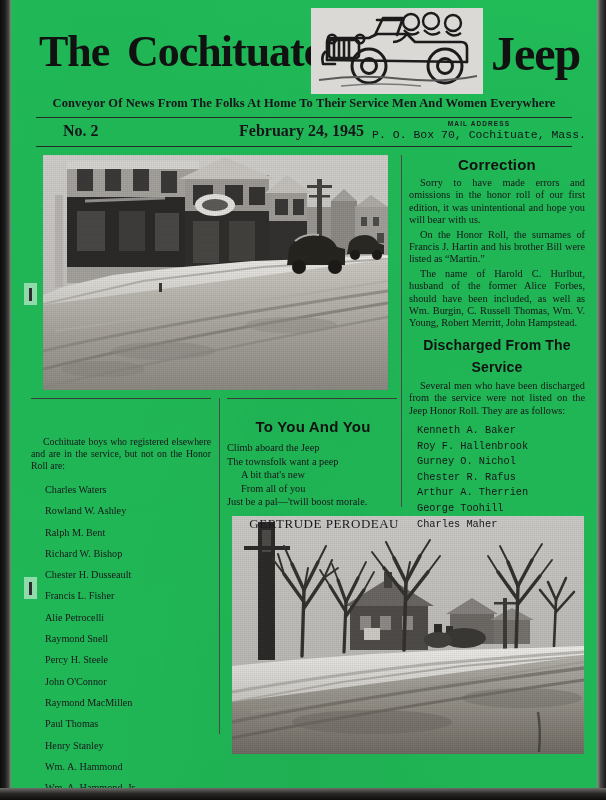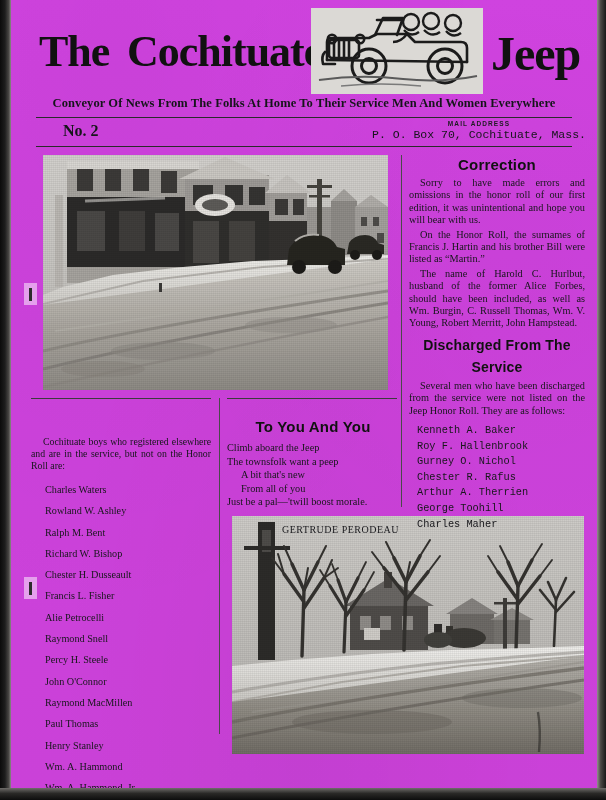--- a/index.html
+++ b/index.html
@@ -2,21 +2,21 @@
 <html><head>
 <meta charset="utf-8">
 <style>
   html,body{margin:0;padding:0;background:#2b2b2b;}
   body{width:606px;height:800px;overflow:hidden;font-family:"Liberation Serif",serif;}
 
   #page{position:relative;width:606px;height:800px;background:#111;overflow:hidden;}
 
   
   #sheet{position:absolute;left:11px;top:0px;width:586px;height:790px;
-         background:#d946ef;overflow:hidden;}
+         background:#22c55e;overflow:hidden;}
   
   #sheet:before{content:"";position:absolute;inset:0;pointer-events:none;
     background:
       radial-gradient(ellipse at 18% 8%, rgba(0,0,0,.030), rgba(0,0,0,0) 55%),
       radial-gradient(ellipse at 85% 30%, rgba(0,0,0,.022), rgba(0,0,0,0) 50%),
       radial-gradient(ellipse at 50% 95%, rgba(0,0,0,.035), rgba(0,0,0,0) 60%),
       linear-gradient(180deg,#f6f4f0 0%, #f1efeb 40%, #eeece7 100%);
     mix-blend-mode:multiply;}
   .scanedge-l{position:absolute;left:0;top:0;width:11px;height:800px;
      background:linear-gradient(90deg,#0b0b0b 0%,#1d1d1d 45%,#4a4846 80%,#8d8b88 100%);}
@@ -87,22 +87,22 @@
   .namelist{list-style:none;margin:0;padding:0 0 0 14px;}
   .namelist li{font-family:"Liberation Serif",serif;font-size:10.2px;line-height:21.3px;
                color:#17171b;white-space:nowrap;}
 
   
   #col2{left:216px;top:404px;width:172px;}
   #col2 .head{margin-bottom:5px;}
   .poem{font-family:"Liberation Serif",serif;font-size:10.3px;line-height:13.6px;color:#16161a;}
   .poem div{white-space:nowrap;}
   .poem .ind{padding-left:14px;}
-  .byline{text-align:right;margin-top:15px;font-family:"Liberation Serif",serif;
-          font-size:10px;letter-spacing:.5px;color:#1a1a1e;font-variant:small-caps;
+  .byline{text-align:right;margin-top:7px;font-family:"Liberation Serif",serif;
+          font-size:13px;letter-spacing:.5px;color:#1a1a1e;font-variant:small-caps;
           text-transform:uppercase;}
 
   
   #col3{left:398px;top:155px;width:176px;}
   #col3 .head{margin:0 0 3px 0;}
   #col3 .head2{margin:6px 0 3px 0;font-size:14px;line-height:19px;}
   .dlist{list-style:none;margin:6px 0 0 0;padding:0 0 0 8px;}
   .dlist li{font-family:Liberation Mono, monospace;font-size:10.3px;line-height:15.6px;
             color:#17171b;white-space:nowrap;}
 
@@ -169,20 +169,21 @@
         </svg>
       </div>
 
       <div class="tagline">Conveyor Of News From The Folks At Home To Their Service Men And Women Everywhere</div>
 
       <div class="rule" id="r1"></div>
       <div class="rule" id="r2"></div>
 
       <div class="issline">
         <span class="iss-no">No. 2</span>
+        <span class="iss-date">February 24, 1945</span>
         <span class="iss-mailwrap">
           <span class="iss-mailcap">MAIL ADDRESS</span>
           <span class="iss-mail">P. O. Box 70, Cochituate, Mass.</span>
         </span>
       </div>
     </div>
 
     <div class="photo" id="photoTop">
       <svg class="sky" viewBox="0 0 345 235" preserveAspectRatio="none" aria-hidden="true">
         <defs>

